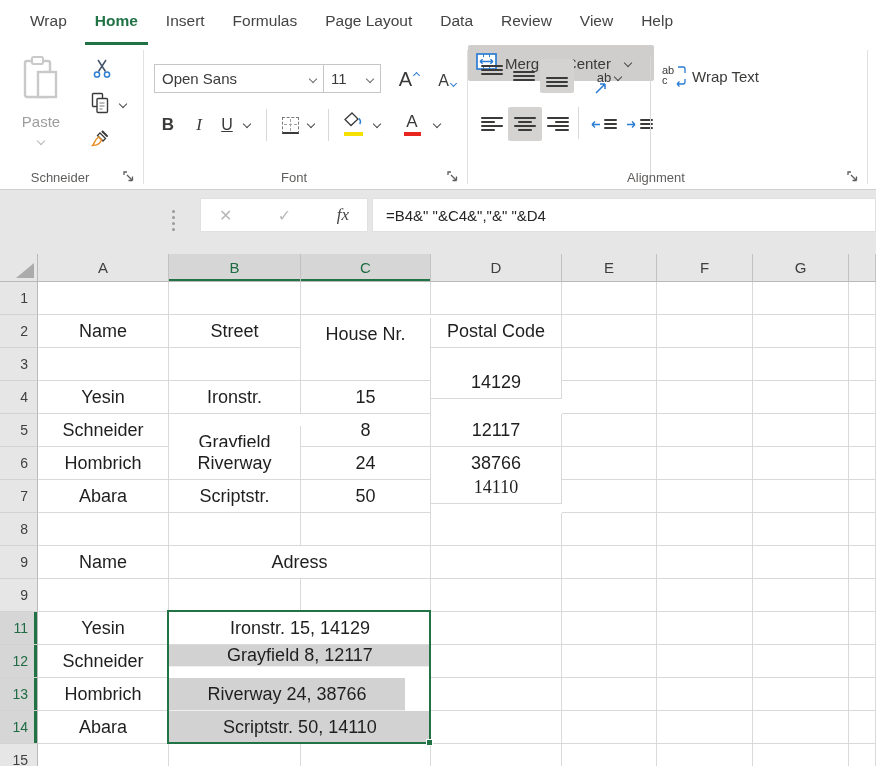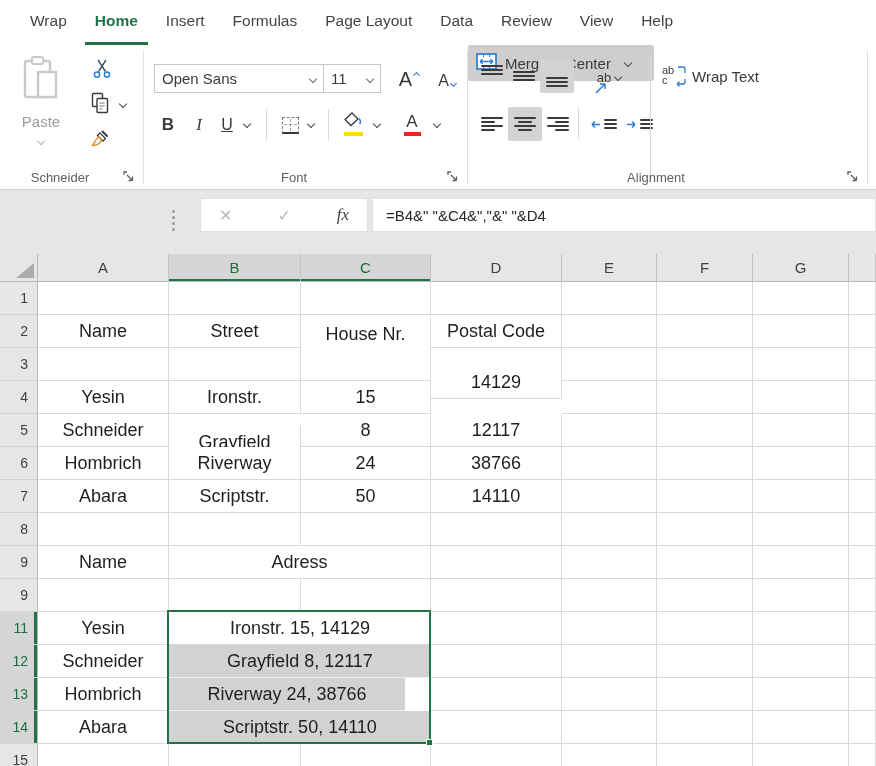--- a/index.html
+++ b/index.html
@@ -428,21 +428,21 @@
       <div class="cell" style="left: 301px; top: 193px; width: 130px; height: 33px;">24</div>
       <div class="cell" style="left: 431px; top: 193px; width: 131px; height: 33px;">38766</div>
       <div class="cell" style="left: 562px; top: 193px; width: 95px; height: 33px;"></div>
       <div class="cell" style="left: 657px; top: 193px; width: 96px; height: 33px;"></div>
       <div class="cell" style="left: 753px; top: 193px; width: 96px; height: 33px;"></div>
       <div class="cell" style="left: 849px; top: 193px; width: 27px; height: 33px;"></div>
       <div class="rowhdr" style="left: 0px; top: 226px; width: 38px; height: 33px;">7</div>
       <div class="cell" style="left: 38px; top: 226px; width: 131px; height: 33px;">Abara</div>
       <div class="cell" style="left: 169px; top: 226px; width: 132px; height: 33px;">Scriptstr.</div>
       <div class="cell" style="left: 301px; top: 226px; width: 130px; height: 33px;">50</div>
-      <div class="cell" style="left: 431px; top: 226px; width: 131px; height: 33px;">14110</div>
+      <div class="cell" style="left: 431px; top: 217px; width: 131px; height: 33px; font-family: Liberation Serif, serif;">14110</div>
       <div class="cell" style="left: 562px; top: 226px; width: 95px; height: 33px;"></div>
       <div class="cell" style="left: 657px; top: 226px; width: 96px; height: 33px;"></div>
       <div class="cell" style="left: 753px; top: 226px; width: 96px; height: 33px;"></div>
       <div class="cell" style="left: 849px; top: 226px; width: 27px; height: 33px;"></div>
       <div class="rowhdr" style="left: 0px; top: 259px; width: 38px; height: 33px;">8</div>
       <div class="cell" style="left: 38px; top: 259px; width: 131px; height: 33px;"></div>
       <div class="cell" style="left: 169px; top: 259px; width: 132px; height: 33px;"></div>
       <div class="cell" style="left: 301px; top: 259px; width: 130px; height: 33px;"></div>
       <div class="cell" style="left: 431px; top: 259px; width: 131px; height: 33px;"></div>
       <div class="cell" style="left: 562px; top: 259px; width: 95px; height: 33px;"></div>
@@ -469,21 +469,21 @@
       <div class="rowhdr hl" style="left: 0px; top: 358px; width: 38px; height: 33px;">11</div>
       <div class="cell" style="left: 38px; top: 358px; width: 131px; height: 33px;">Yesin</div>
       <div class="cell merged active" style="left: 169px; top: 358px; width: 262px; height: 33px;">Ironstr. 15, 14129</div>
       <div class="cell" style="left: 431px; top: 358px; width: 131px; height: 33px;"></div>
       <div class="cell" style="left: 562px; top: 358px; width: 95px; height: 33px;"></div>
       <div class="cell" style="left: 657px; top: 358px; width: 96px; height: 33px;"></div>
       <div class="cell" style="left: 753px; top: 358px; width: 96px; height: 33px;"></div>
       <div class="cell" style="left: 849px; top: 358px; width: 27px; height: 33px;"></div>
       <div class="rowhdr hl" style="left: 0px; top: 391px; width: 38px; height: 33px;">12</div>
       <div class="cell" style="left: 38px; top: 391px; width: 131px; height: 33px;">Schneider</div>
-      <div class="cell merged fill" style="left: 169px; top: 391px; width: 262px; height: 33px;">Grayfield 8, 12117</div>
+      <div class="cell merged fill" style="left: 169px; top: 391px; width: 262px; height: 22px;">Grayfield 8, 12117</div>
       <div class="cell" style="left: 431px; top: 391px; width: 131px; height: 33px;"></div>
       <div class="cell" style="left: 562px; top: 391px; width: 95px; height: 33px;"></div>
       <div class="cell" style="left: 657px; top: 391px; width: 96px; height: 33px;"></div>
       <div class="cell" style="left: 753px; top: 391px; width: 96px; height: 33px;"></div>
       <div class="cell" style="left: 849px; top: 391px; width: 27px; height: 33px;"></div>
       <div class="rowhdr hl" style="left: 0px; top: 424px; width: 38px; height: 33px;">13</div>
       <div class="cell" style="left: 38px; top: 424px; width: 131px; height: 33px;">Hombrich</div>
       <div class="cell merged fill" style="left: 169px; top: 424px; width: 236px; height: 33px;">Riverway 24, 38766</div>
       <div class="cell" style="left: 431px; top: 424px; width: 131px; height: 33px;"></div>
       <div class="cell" style="left: 562px; top: 424px; width: 95px; height: 33px;"></div>

